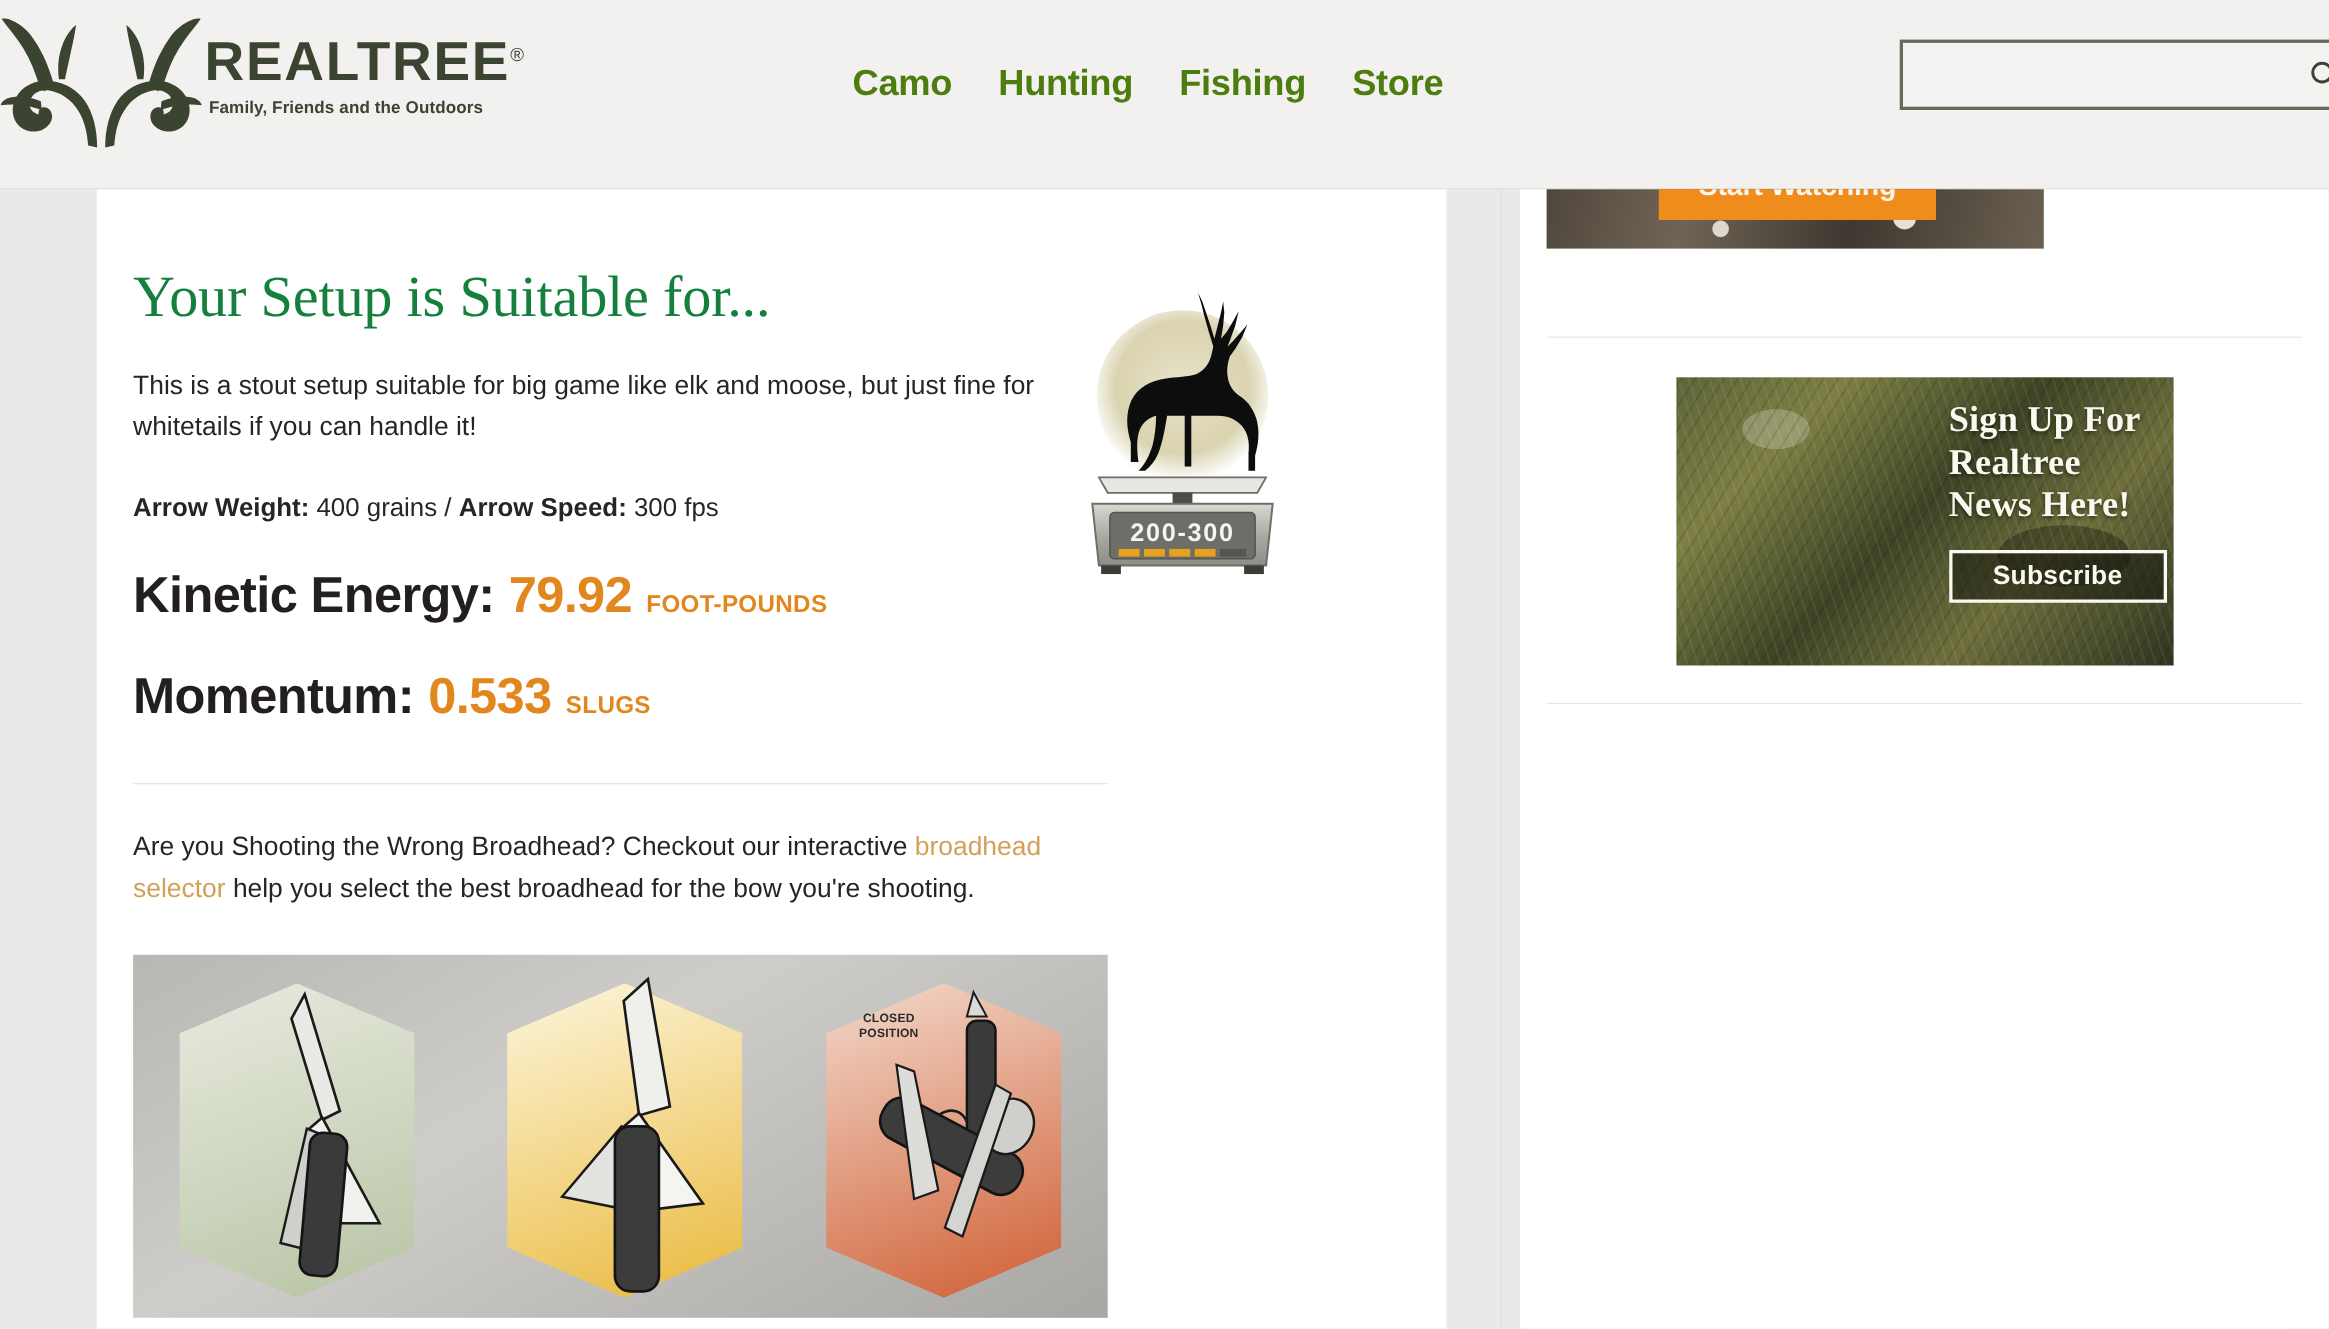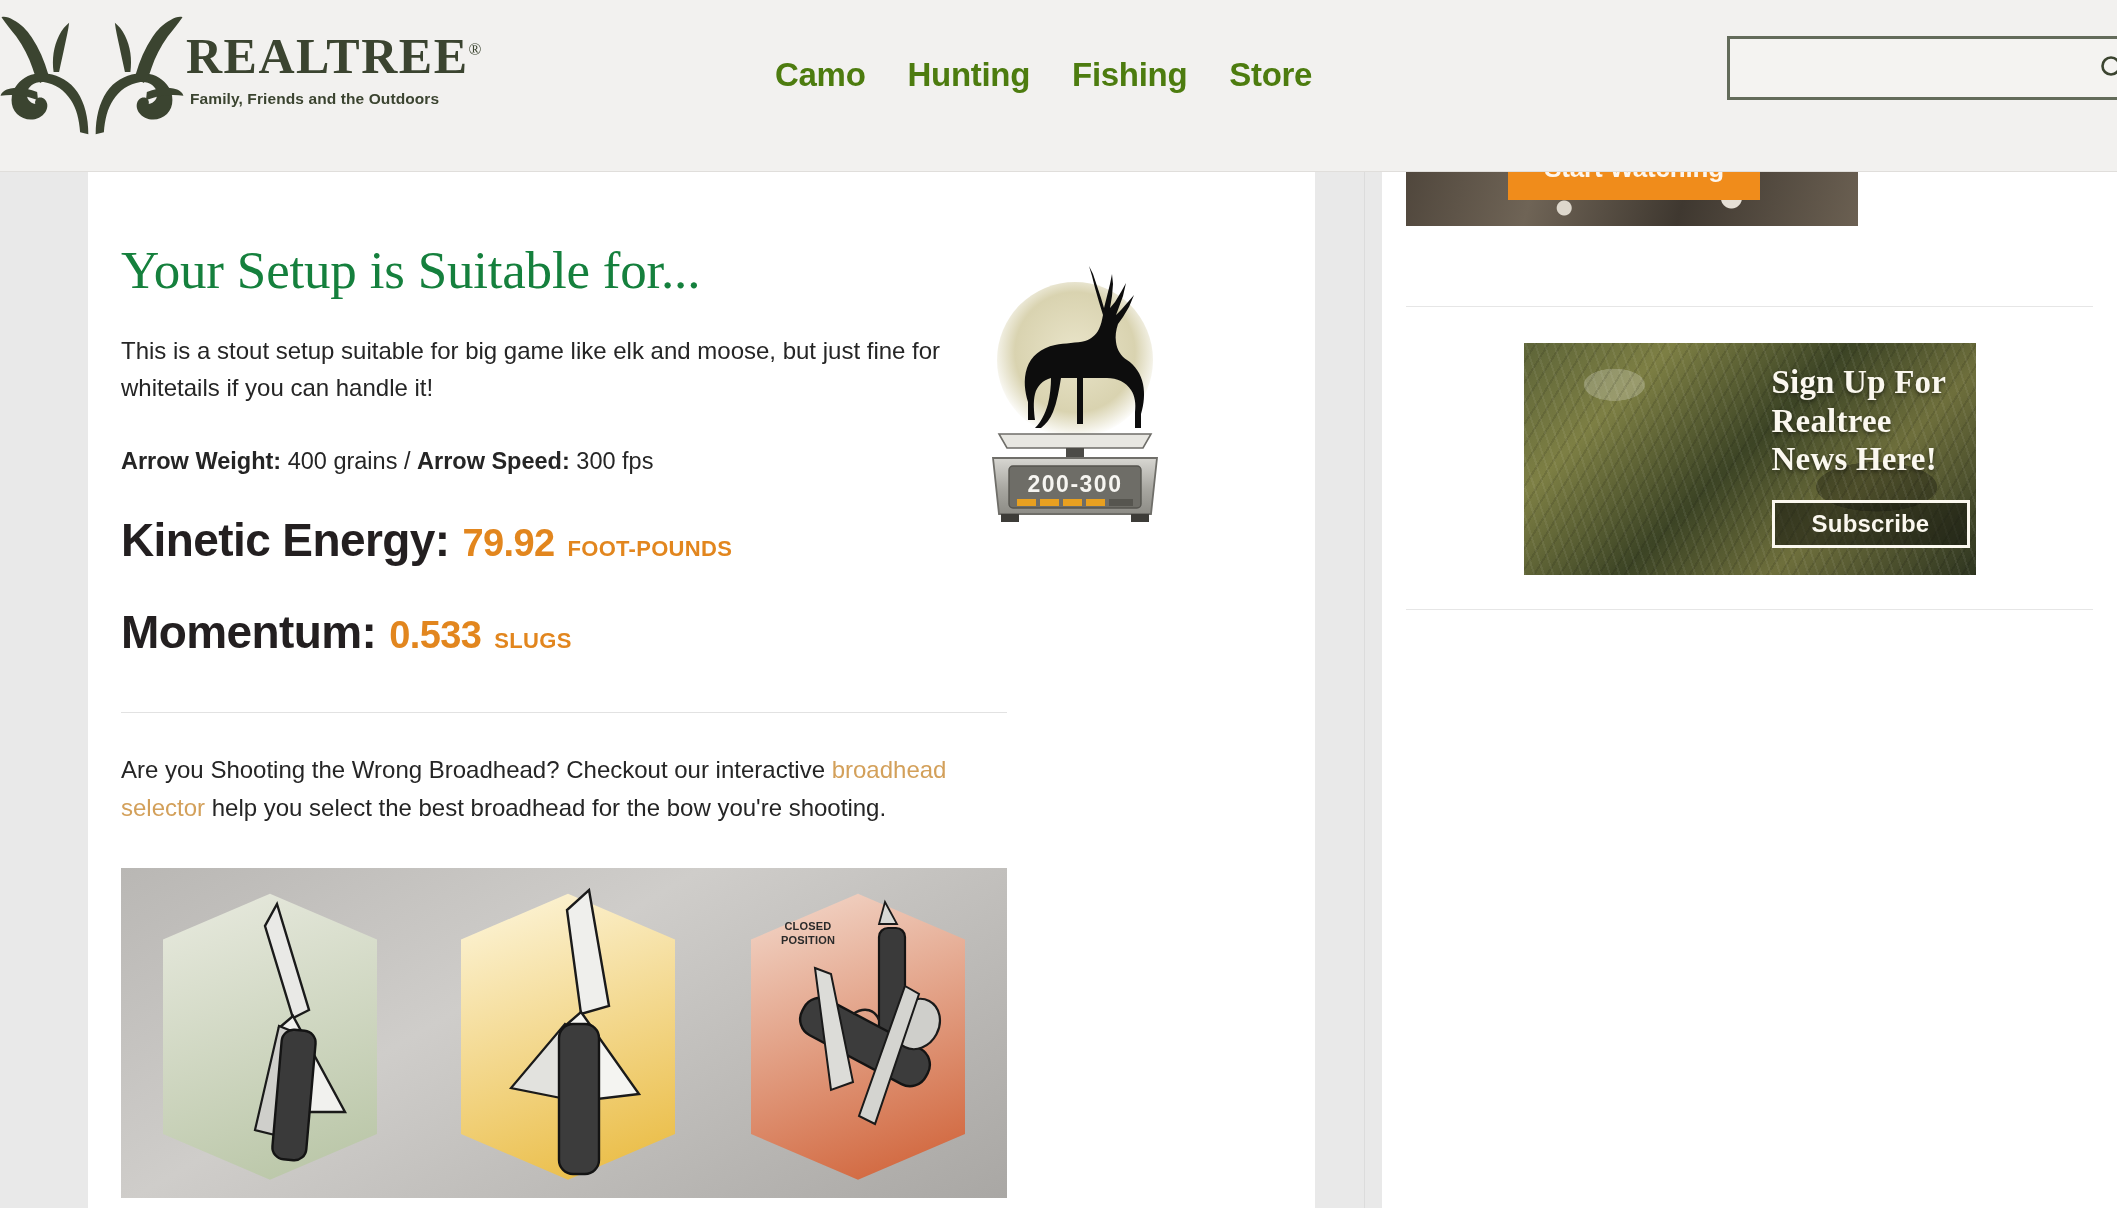--- a/index.html
+++ b/index.html
@@ -19,21 +19,21 @@
   }
   .brand {
     position: absolute; left: 0; top: 8px;
     display: flex; align-items: center;
   }
   .brand-antlers { width: 184px; height: 128px; display:block; }
   .brand-wordmark { margin-left: 2px; padding-bottom: 6px; }
   .brand-name {
     font-size: 50px; font-weight: 700; letter-spacing: 1.5px;
     color: #3b4430; line-height: 1;
-    font-family: Liberation Serif, serif;
+    font-family: Liberation Sans, sans-serif;
   }
   .brand-reg { font-size: 17px; vertical-align: super; font-weight:400; }
   .brand-tagline {
     font-size: 15.5px; font-weight: 700; color: #3b4430;
     letter-spacing: 0.1px; margin-top: 9px; margin-left: 4px;
   }
 
   .main-nav {
     position: absolute; left: 775px; top: 56px;
     display: flex; gap: 42px;
@@ -98,21 +98,21 @@
     font-size: 23.5px; color: #252525; margin-top: 42px;
   }
   .spec-line b { font-weight: 700; }
   .stat-row {
     margin-top: 38px; display: flex; align-items: baseline;
   }
   .stat-label {
     font-size: 46px; font-weight: 700; color: #231f20; letter-spacing:-0.6px;
   }
   .stat-value {
-    font-size: 38px; font-weight: 700; color: #e2861e;
+    font-size: 46px; font-weight: 700; color: #e2861e;
     margin-left: 13px; letter-spacing:-0.6px;
   }
   .stat-unit {
     font-size: 22px; font-weight: 700; color: #e2861e;
     margin-left: 13px; letter-spacing: 0.3px;
   }
   .rule {
     height: 1px; background: #e2e2e2; margin: 53px 0 0 0; width: 886px;
   }
   .broadhead-text {
@@ -165,21 +165,21 @@
     position: absolute; left: 102px; top: 11px;
     width: 252px; height: 63px; background: #f08c1b;
     border: none; cursor: pointer;
     display: flex; align-items: center; justify-content: center;
   }
   .watch-btn span {
     font-size: 26px; font-weight: 700; color: #fdf6ee; letter-spacing: -0.2px;
   }
 
   .ad-news {
-    position: relative; width: 452px; height: 232px; margin: 36px auto 0 auto;
+    position: relative; width: 452px; height: 262px; margin: 36px auto 0 auto;
     overflow: hidden;
     background:
       radial-gradient(ellipse at 20% 18%, rgba(255,255,255,.22) 0 30px, transparent 31px),
       radial-gradient(ellipse at 78% 62%, rgba(0,0,0,.30) 0 60px, transparent 61px),
       linear-gradient(135deg,#5d6438 0%,#7d7f44 22%,#3c4425 48%,#6e6f3c 70%,#2e3520 100%);
     padding-left: 43px;
   }
   .ad-news::after {
     content:''; position:absolute; inset:0;
     background:

